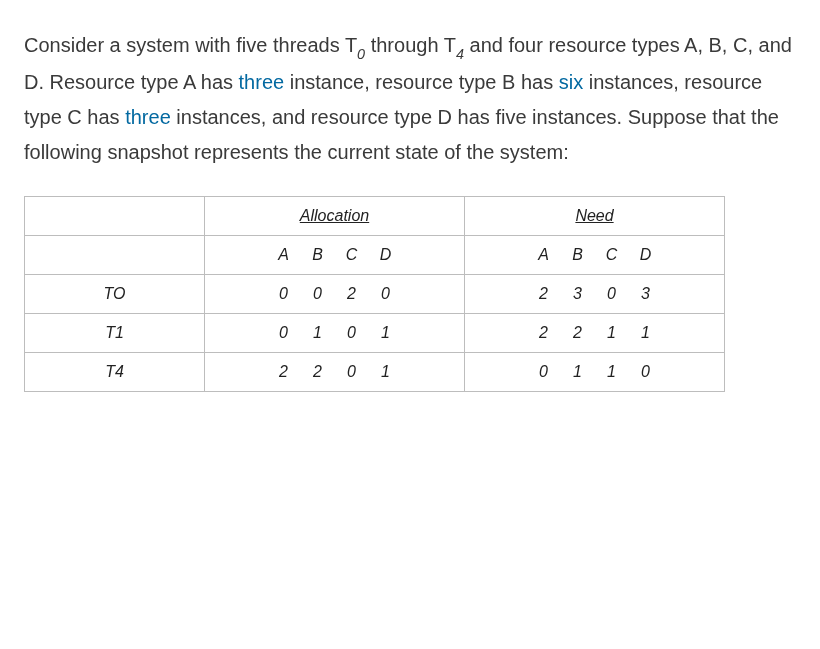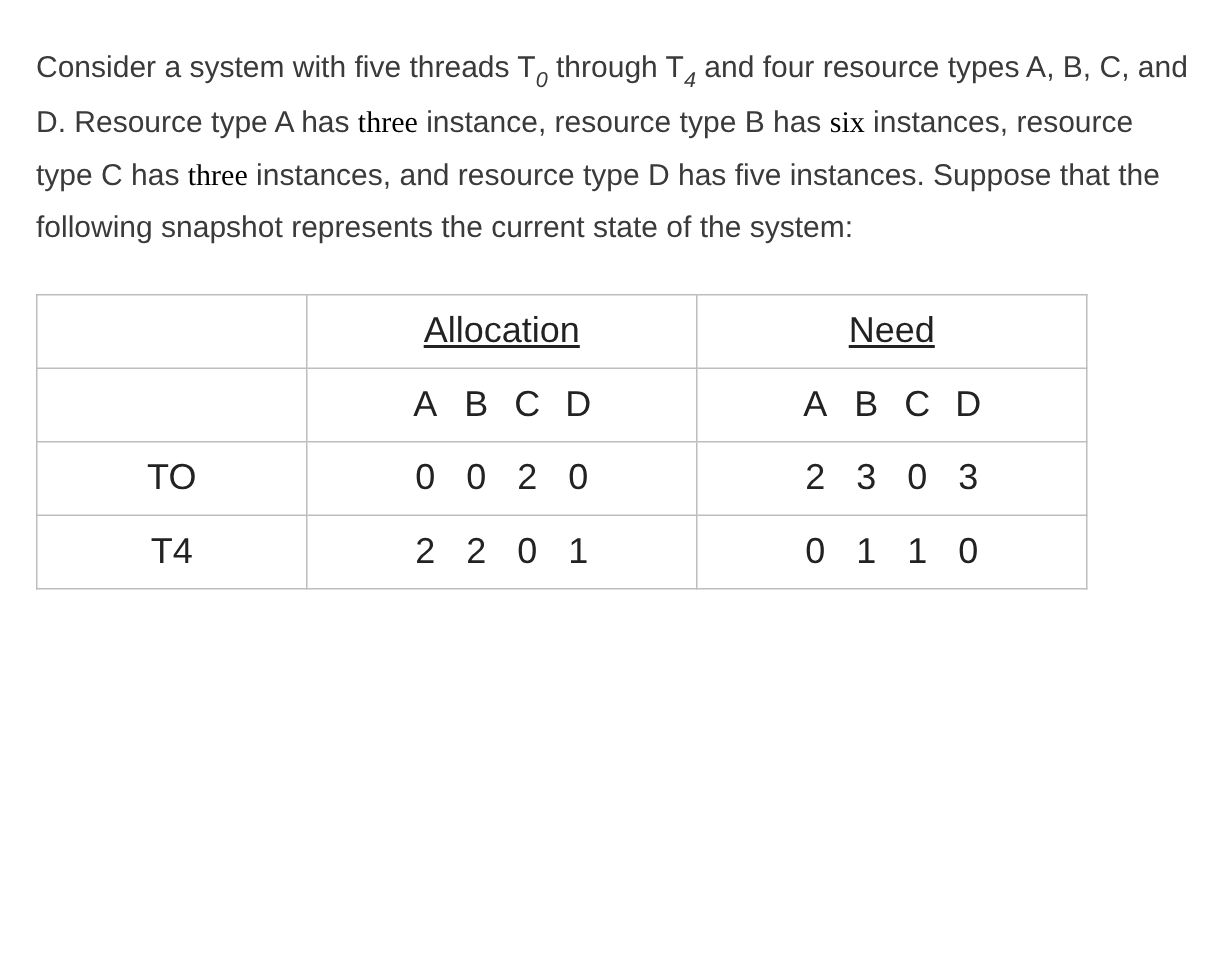--- a/index.html
+++ b/index.html
@@ -9,30 +9,31 @@
       background: #fff;
       color: #333;
       width: 820px;
     }
     .para {
       font-size: 20px;
       line-height: 1.75;
       color: #3a3a3a;
       margin-bottom: 26px;
     }
-    .hl { color: #000000; font-family: Liberation Serif, serif; }
+    .hl { color: #0369a1; }
     sub.sub {
       font-style: italic;
       font-size: 0.72em;
       position: relative;
       top: 0.12em;
     }
     table {
       border-collapse: collapse;
-      font-size: 24px;
+      font-size: 16px;
+      font-style: italic;
     }
     td, th {
       border: 1px solid #bdbdbd;
       text-align: center;
       padding: 10px 8px;
       font-weight: 400;
       color: #222;
     }
     .hdr { text-decoration: underline; }
     .col-thread { width: 180px; }
@@ -88,20 +89,35 @@
       <span>0</span>
     </span></td>
     <td class="col-need"><span class="digits">
       <span>2</span>
       <span>3</span>
       <span>0</span>
       <span>3</span>
     </span></td>
   </tr>
 
+  <tr>
+    <td class="col-thread">T1</td>
+    <td class="col-alloc"><span class="digits">
+      <span>0</span>
+      <span>1</span>
+      <span>0</span>
+      <span>1</span>
+    </span></td>
+    <td class="col-need"><span class="digits">
+      <span>2</span>
+      <span>2</span>
+      <span>1</span>
+      <span>1</span>
+    </span></td>
+  </tr>
 
 
 
   <tr>
     <td class="col-thread">T4</td>
     <td class="col-alloc"><span class="digits">
       <span>2</span>
       <span>2</span>
       <span>0</span>
       <span>1</span>

